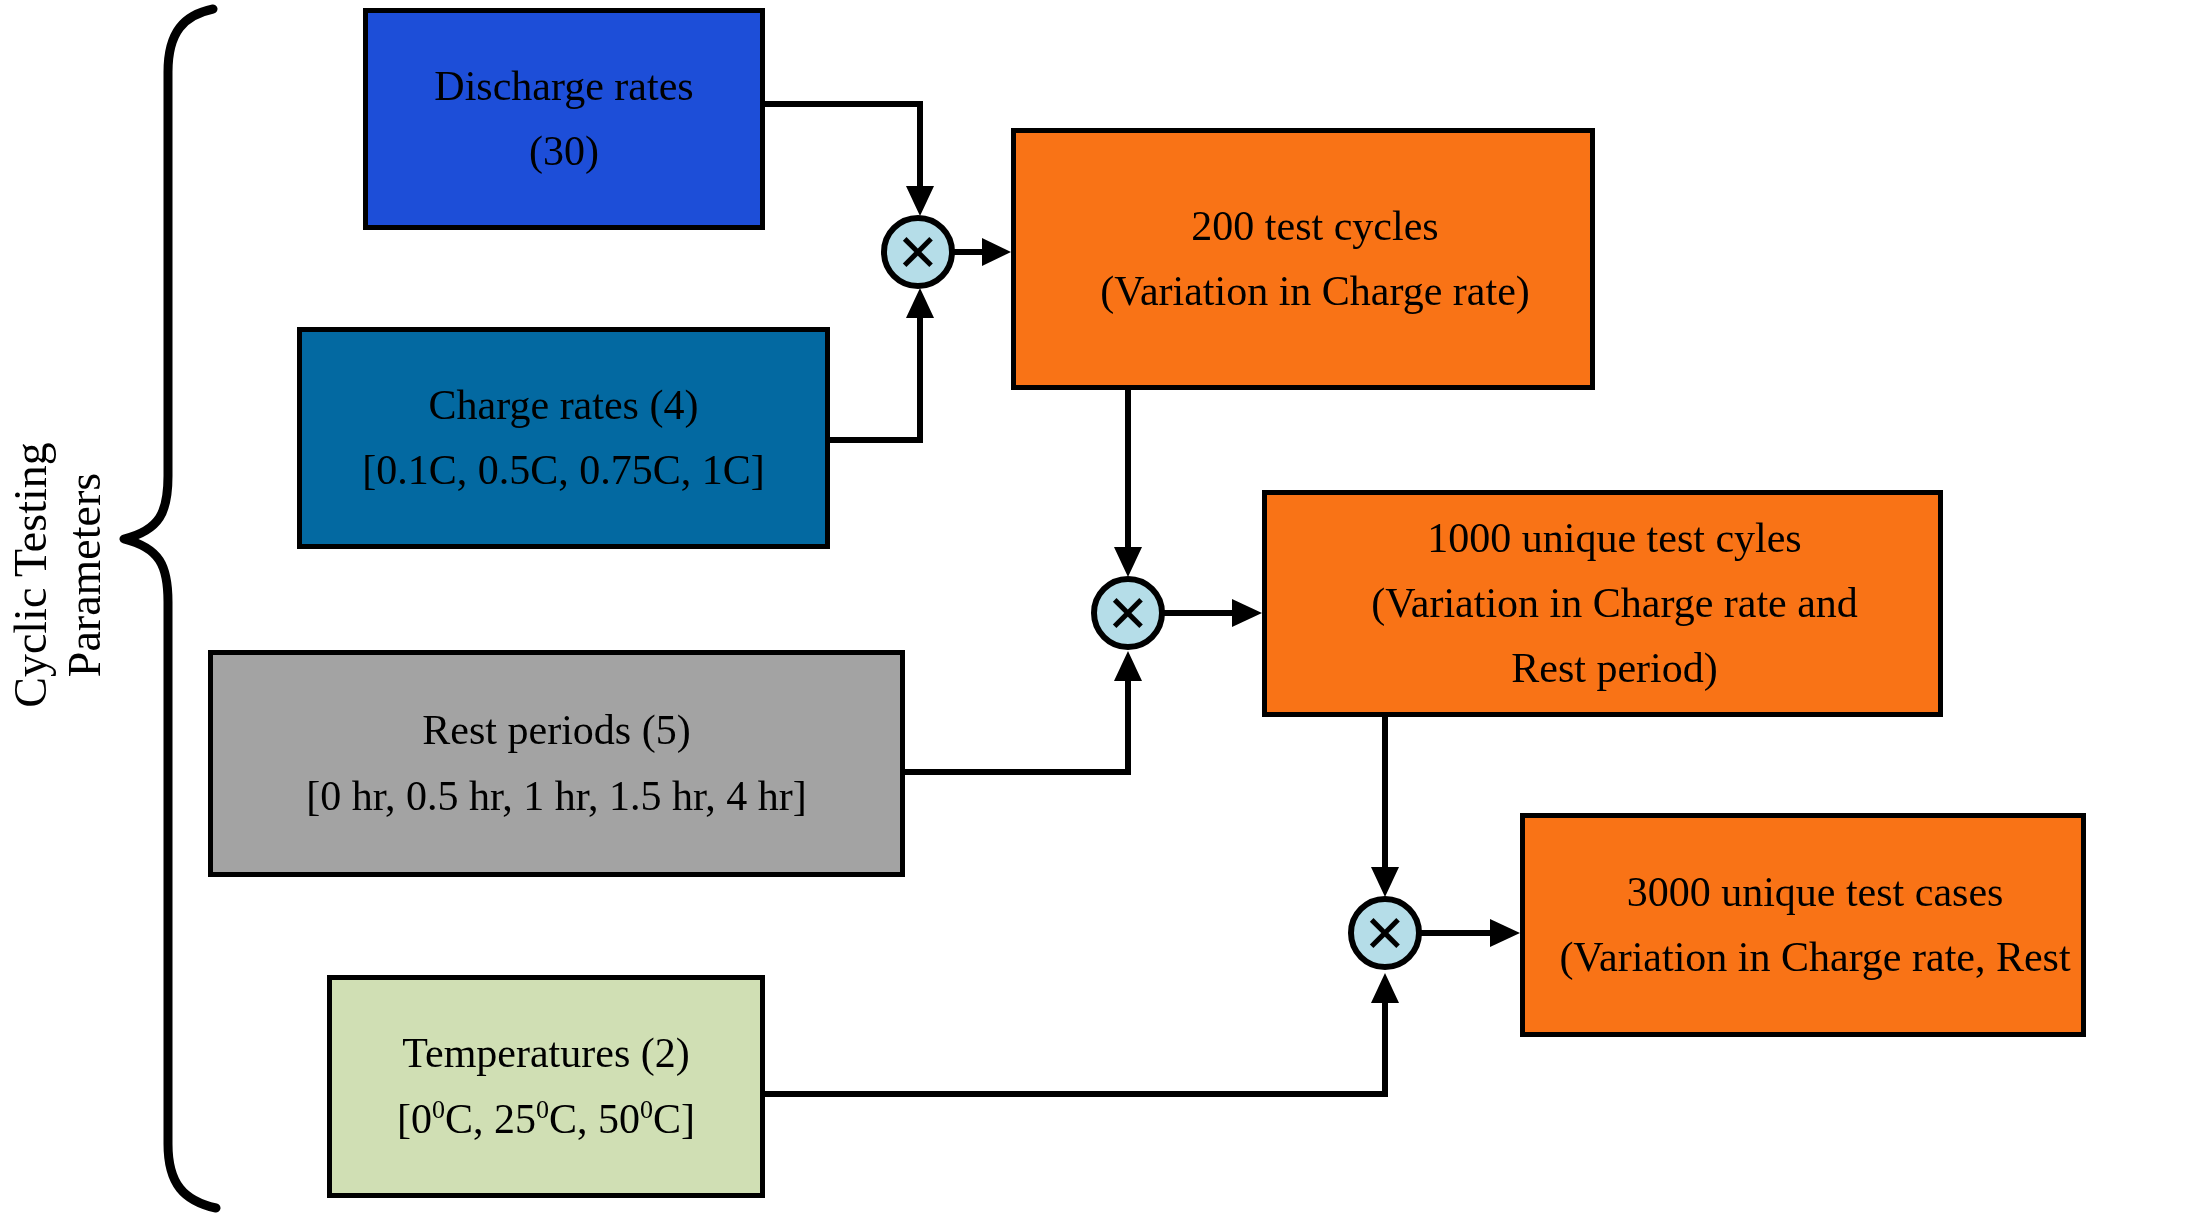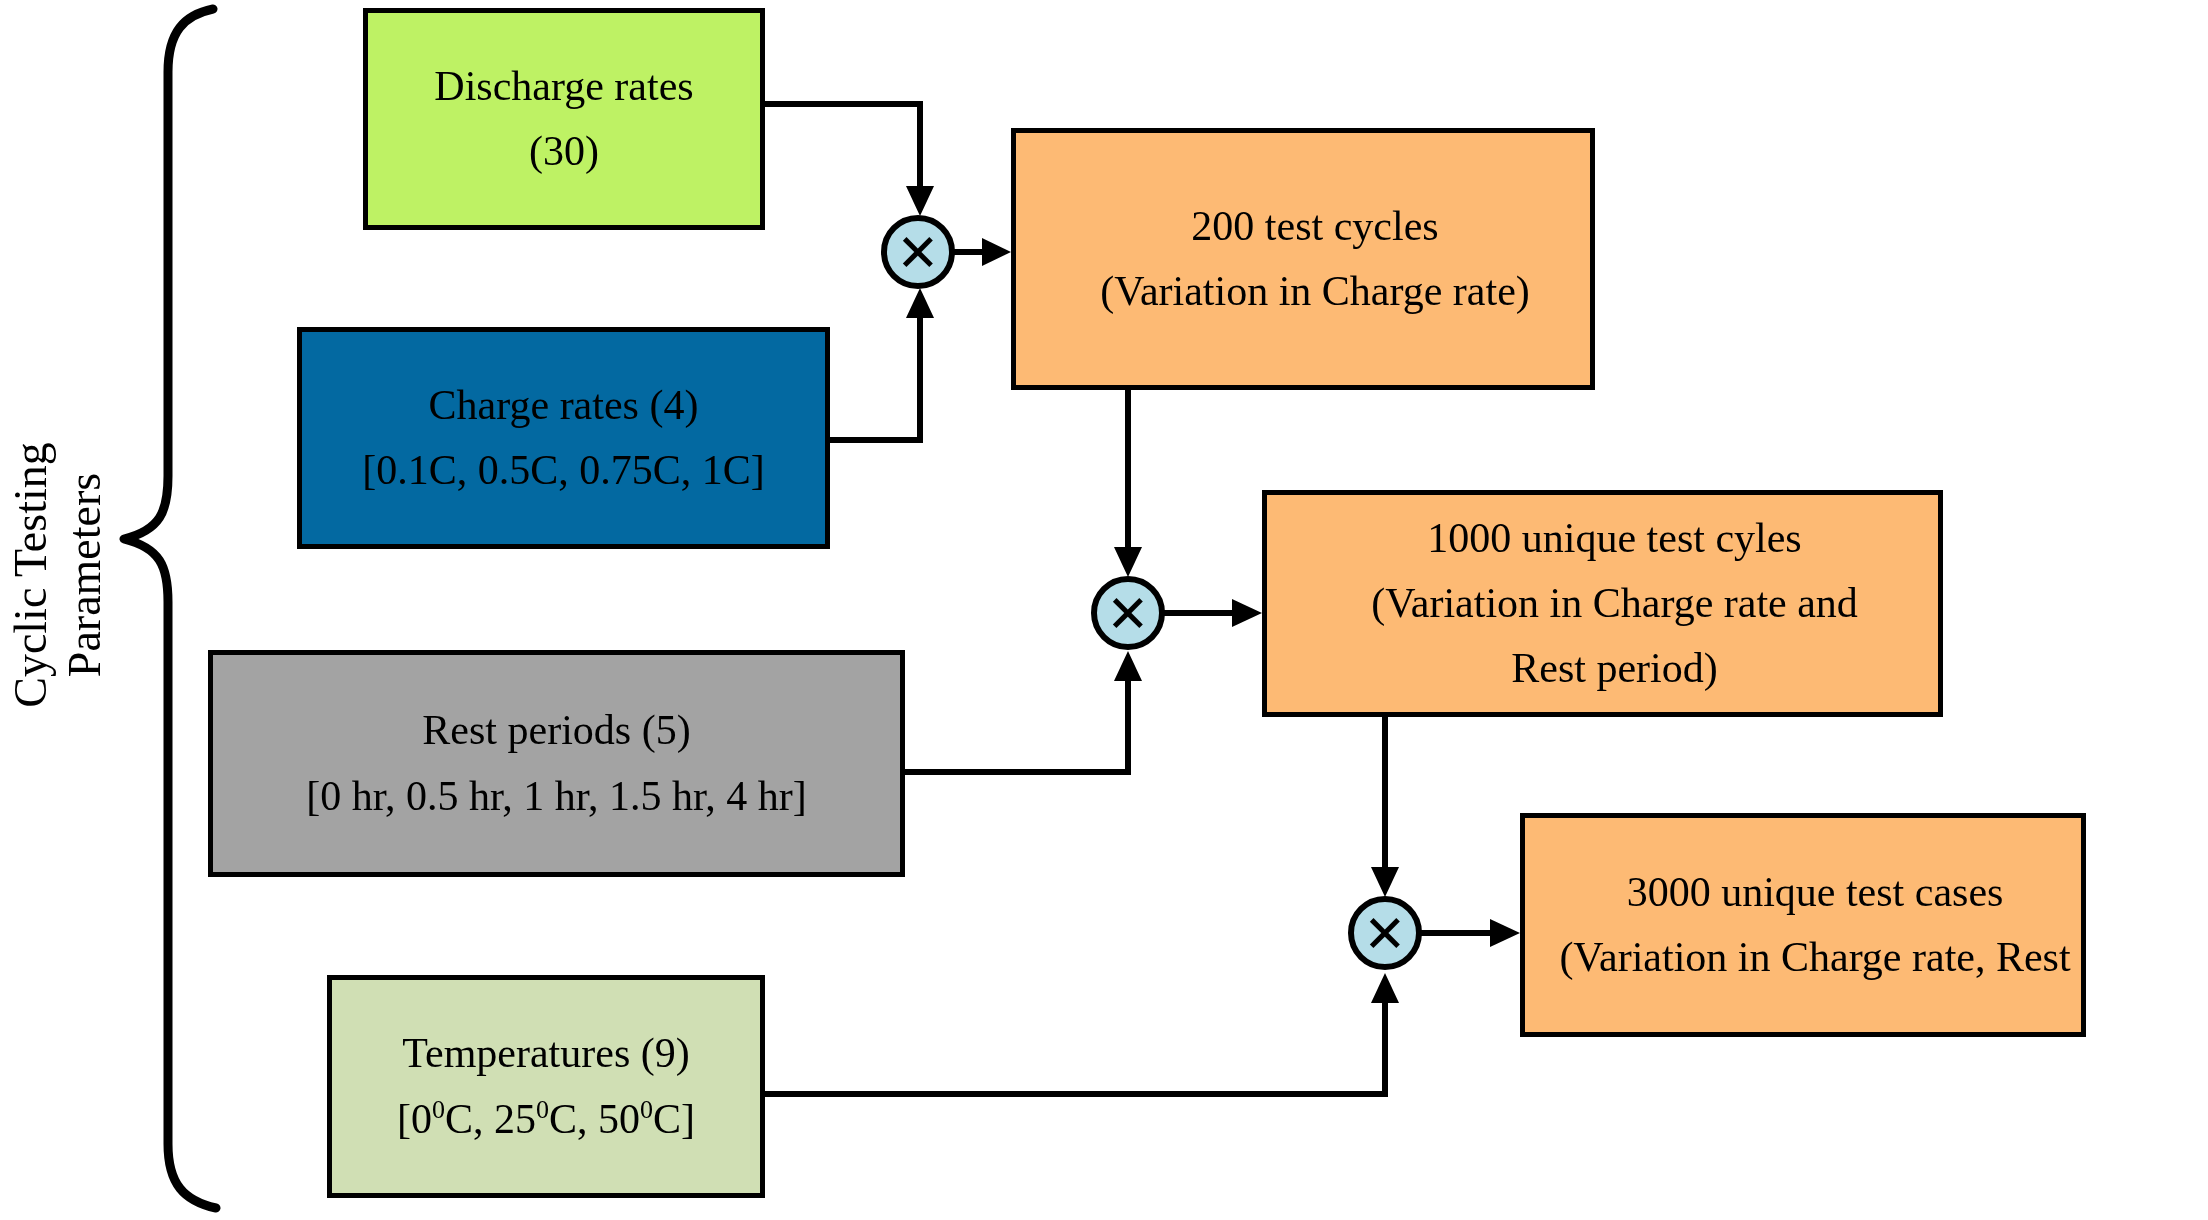--- a/index.html
+++ b/index.html
@@ -29,25 +29,25 @@
     display: flex;
     flex-direction: column;
     align-items: center;
     justify-content: center;
     text-align: center;
     font-size: 42px;
     line-height: 1.55;
     z-index: 2;
   }
   .box .bline { white-space: nowrap; }
-  .box-discharge   { background: #bef264; }
+  .box-discharge   { background: #1d4ed8; }
   .box-charge      { background: #0369a1; }
   .box-rest        { background: #a3a3a3; }
   .box-temperature { background: #d0dfb4; }
-  .box-result      { background: #fdba74; padding-left: 24px; }
+  .box-result      { background: #f97316; padding-left: 24px; }
   sup {
     font-size: 0.62em;
     vertical-align: super;
     line-height: 0;
   }
   .side-label {
     position: absolute;
     left: -270px;
     top: 519px;
     width: 660px;
@@ -125,21 +125,21 @@
     <div class="bline">Charge rates (4)</div>
     <div class="bline">[0.1C, 0.5C, 0.75C, 1C]</div>
   </div>
 
   <div class="box box-rest" style="left:208px; top:650px; width:697px; height:227px;">
     <div class="bline">Rest periods (5)</div>
     <div class="bline">[0 hr, 0.5 hr, 1 hr, 1.5 hr, 4 hr]</div>
   </div>
 
   <div class="box box-temperature" style="left:327px; top:975px; width:438px; height:223px;">
-    <div class="bline">Temperatures (9)</div>
+    <div class="bline">Temperatures (2)</div>
     <div class="bline"><span>[0</span><sup>0</sup><span>C, 25</span><sup>0</sup><span>C, 50</span><sup>0</sup><span>C]</span></div>
   </div>
 
   <div class="box box-result" style="left:1011px; top:128px; width:584px; height:262px;">
     <div class="bline">200 test cycles</div>
     <div class="bline">(Variation in Charge rate)</div>
   </div>
 
   <div class="box box-result" style="left:1262px; top:490px; width:681px; height:227px;">
     <div class="bline">1000 unique test cyles</div>

